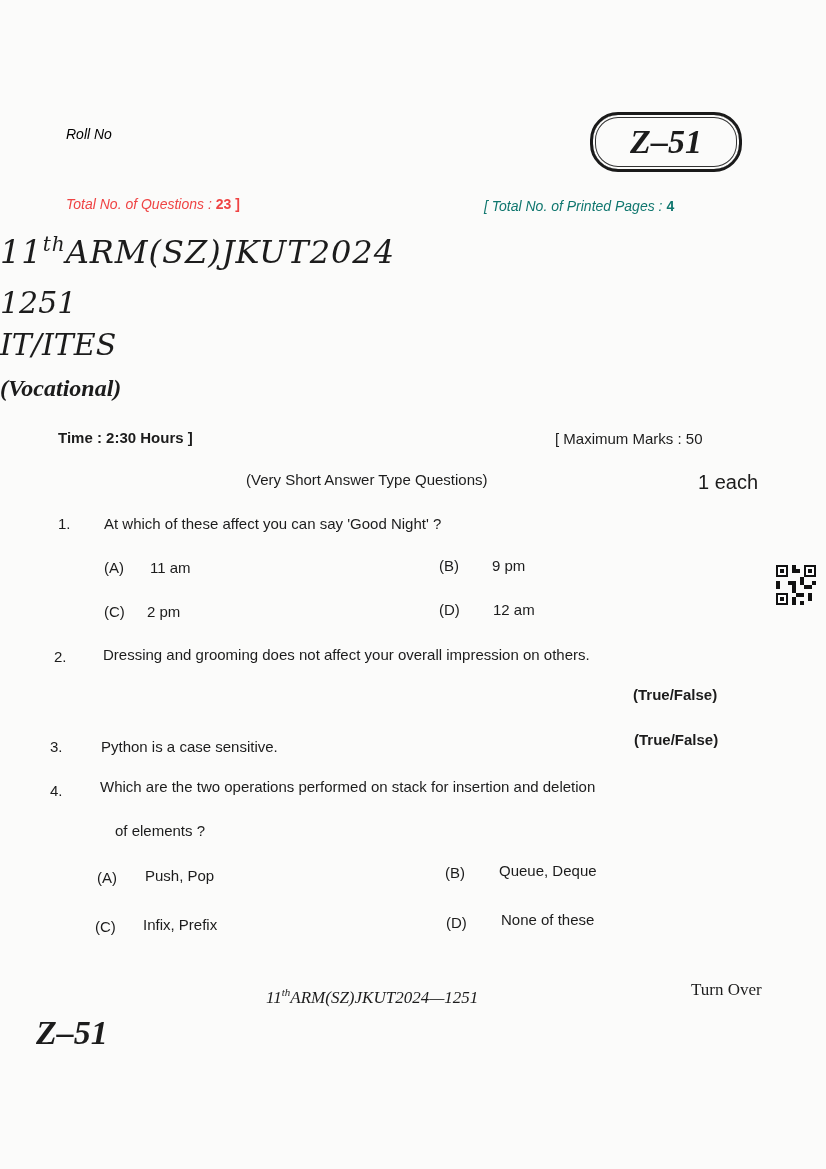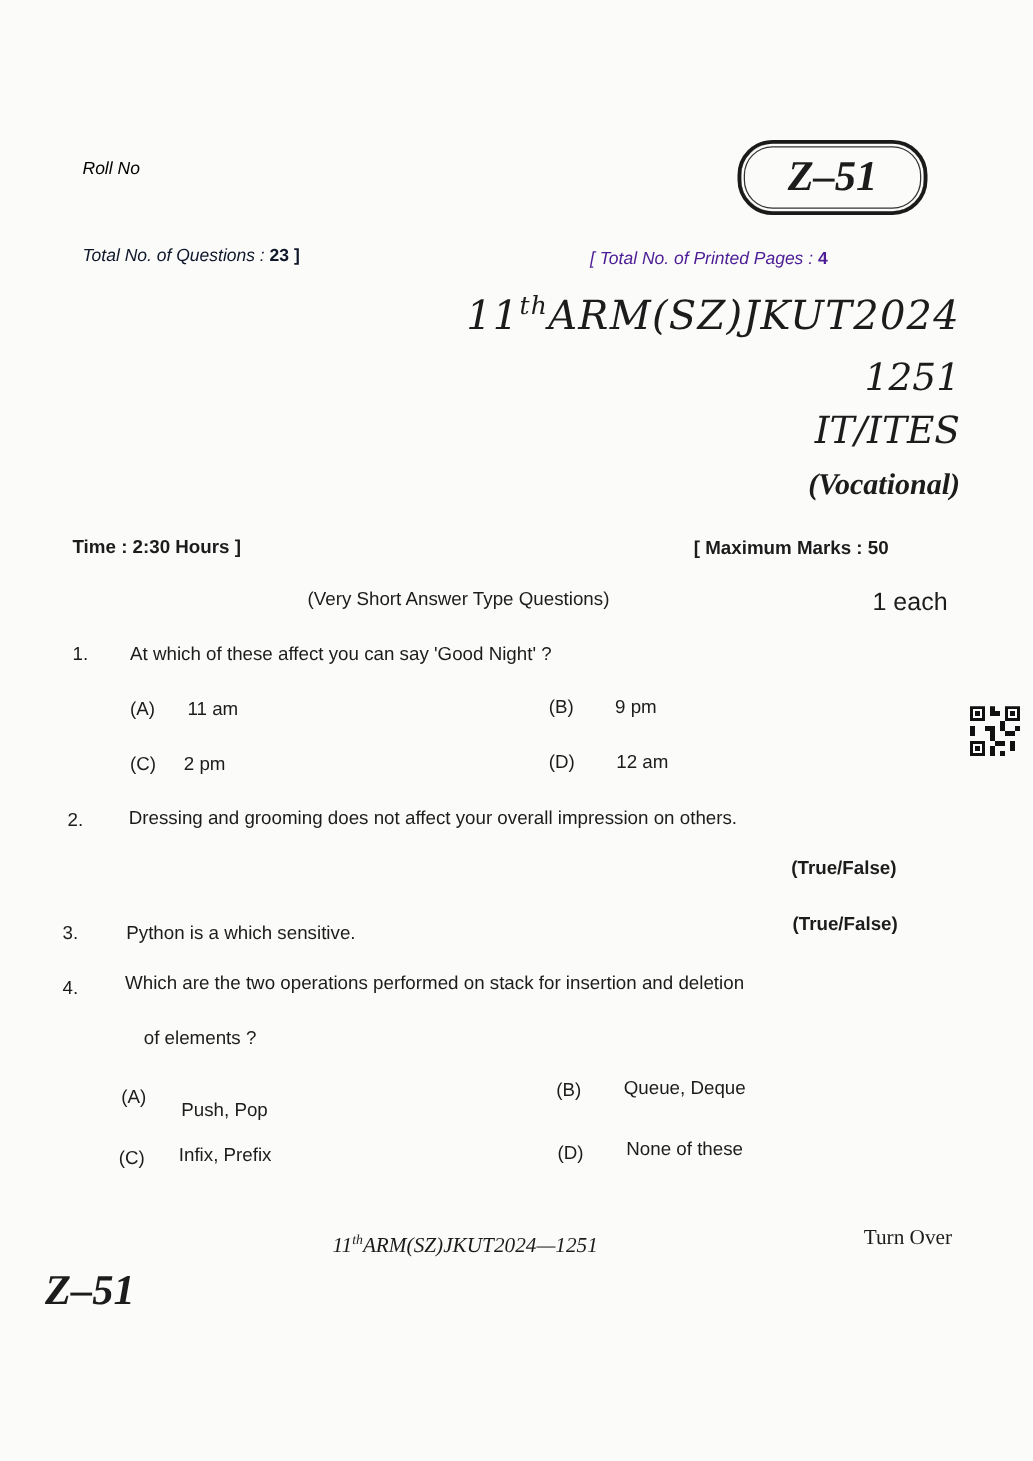--- a/index.html
+++ b/index.html
@@ -8,31 +8,31 @@
       font-family: "Liberation Sans", sans-serif; color: #1c1c1c;
     }
     .abs { position: absolute; }
     .roll { left: 66px; top: 126px; font-size: 14px; font-style: italic; color: #000000; }
     .code-box {
       left: 590px; top: 112px; width: 146px; height: 54px; border: 3px solid #1a1a1a;
       border-radius: 28px; box-shadow: inset 0 0 0 2px #fbfbfa, inset 0 0 0 3px #333;
       display: flex; align-items: center; justify-content: center;
       font-family: "Liberation Serif", serif; font-weight: bold; font-style: italic; font-size: 34px;
     }
-    .tq { left: 66px; top: 196px; font-size: 14px; font-style: italic; color: #0f172a; }
+    .tq { left: 66px; top: 196px; font-size: 14px; font-style: italic; color: #ef4444; }
     .tq b, .tp b { font-style: normal; }
-    .tp { left: 472px; top: 198px; font-size: 14px; font-style: italic; color: #4c1d95; }
-    .center { left: 0; width: 768px; text-align: right; font-family: "DejaVu Serif", serif; font-style: italic; }
+    .tp { left: 484px; top: 198px; font-size: 14px; font-style: italic; color: #0f766e; }
+    .center { left: 0; width: 768px; text-align: left; font-family: "DejaVu Serif", serif; font-style: italic; }
     .t1 { top: 232px; font-size: 32px; letter-spacing: 1px; left: 0; padding-left: 0; }
     .t1 sup { font-size: 20px; vertical-align: 12px; }
     .t2 { top: 285px; font-size: 30px; }
     .t3 { top: 327px; font-size: 30px; }
     .t4 { top: 375px; font-size: 24px; font-family: "Liberation Serif", serif; font-weight: bold; }
     .time { left: 58px; top: 429px; font-size: 15px; font-weight: bold; }
-    .marks { left: 555px; top: 430px; font-size: 15px; font-weight: bold; }
+    .marks { left: 555px; top: 430px; font-size: 15px; font-weight: normal; }
     .section { left: 246px; top: 471px; font-size: 15px; font-weight: normal; }
     .each { left: 698px; top: 471px; font-size: 20px; }
     .q { font-size: 15px; }
     .qn { font-size: 15px; }
     .qr-code { left: 776px; top: 565px; width: 40px; height: 40px; }
     .footer-code { left: 266px; top: 986px; font-family: "Liberation Serif", serif; font-style: italic; font-size: 17px; }
     .footer-code sup { font-size: 11px; }
     .turn { left: 691px; top: 980px; font-family: "Liberation Serif", serif; font-size: 17px; }
     .big-code { left: 36px; top: 1014px; font-family: "Liberation Serif", serif; font-weight: bold; font-style: italic; font-size: 34px; }
   </style>
@@ -98,28 +98,28 @@
     <rect x="6" y="9" width="1" height="1" fill="#111"></rect>
       <rect x="9" y="4" width="1" height="1" fill="#111"></rect>
   </svg>
 </div>
 
 <div class="abs qn" style="left:54px;top:648px;">2.</div>
 <div class="abs q" style="left:103px;top:646px;text-align:center;">Dressing and grooming does not affect your overall impression on others.</div>
 <div class="abs q" style="left:633px;top:686px;font-weight:bold;">(True/False)</div>
 
 <div class="abs qn" style="left:50px;top:738px;">3.</div>
-<div class="abs q" style="left:101px;top:738px;">Python is a which sensitive.</div>
+<div class="abs q" style="left:101px;top:738px;">Python is a case sensitive.</div>
 <div class="abs q" style="left:634px;top:731px;font-weight:bold;">(True/False)</div>
 
 <div class="abs qn" style="left:50px;top:782px;">4.</div>
 <div class="abs q" style="left:100px;top:778px;">Which are the two operations performed on stack for insertion and deletion</div>
 <div class="abs q" style="left:115px;top:822px;">of elements ?</div>
 <div class="abs q" style="left:97px;top:869px;">(A)</div>
-<div class="abs q" style="left:145px;top:867px;margin-top:13px;">Push, Pop</div>
+<div class="abs q" style="left:145px;top:867px;">Push, Pop</div>
 <div class="abs q" style="left:445px;top:864px;">(B)</div>
 <div class="abs q" style="left:499px;top:862px;">Queue, Deque</div>
 <div class="abs q" style="left:95px;top:918px;">(C)</div>
 <div class="abs q" style="left:143px;top:916px;">Infix, Prefix</div>
 <div class="abs q" style="left:446px;top:914px;">(D)</div>
 <div class="abs q" style="left:501px;top:911px;">None of these</div>
 
 <div class="abs footer-code">
   <span>11</span><sup>th</sup><span>ARM(SZ)JKUT2024—1251</span>
 </div>

